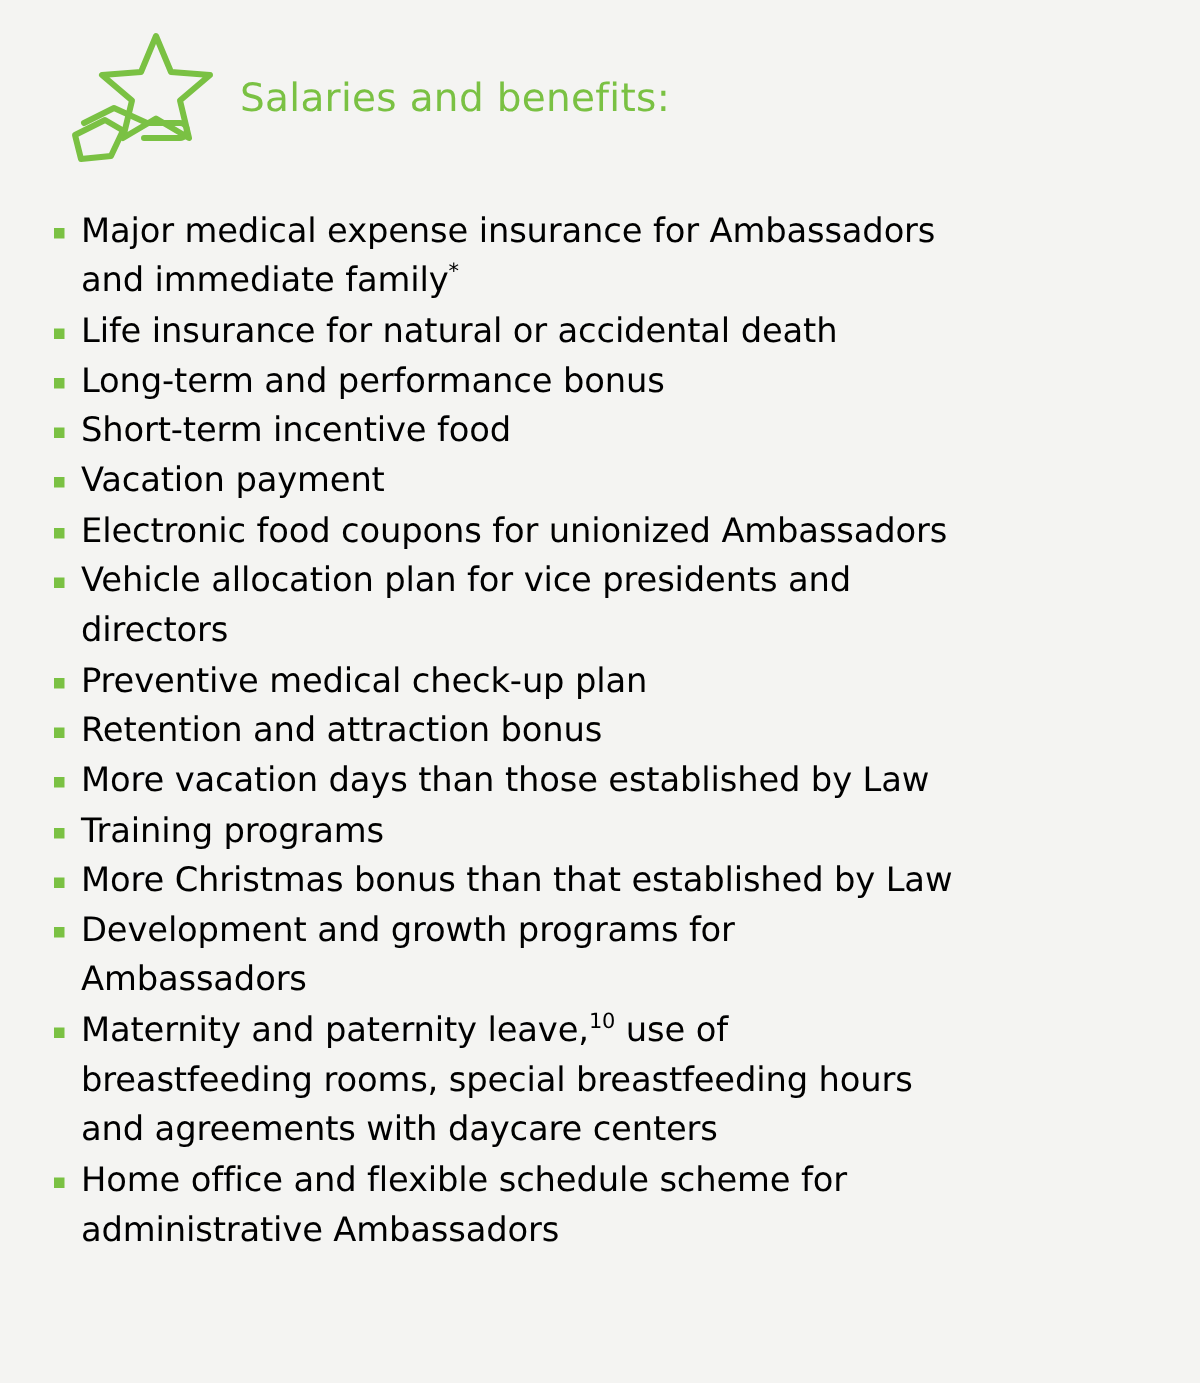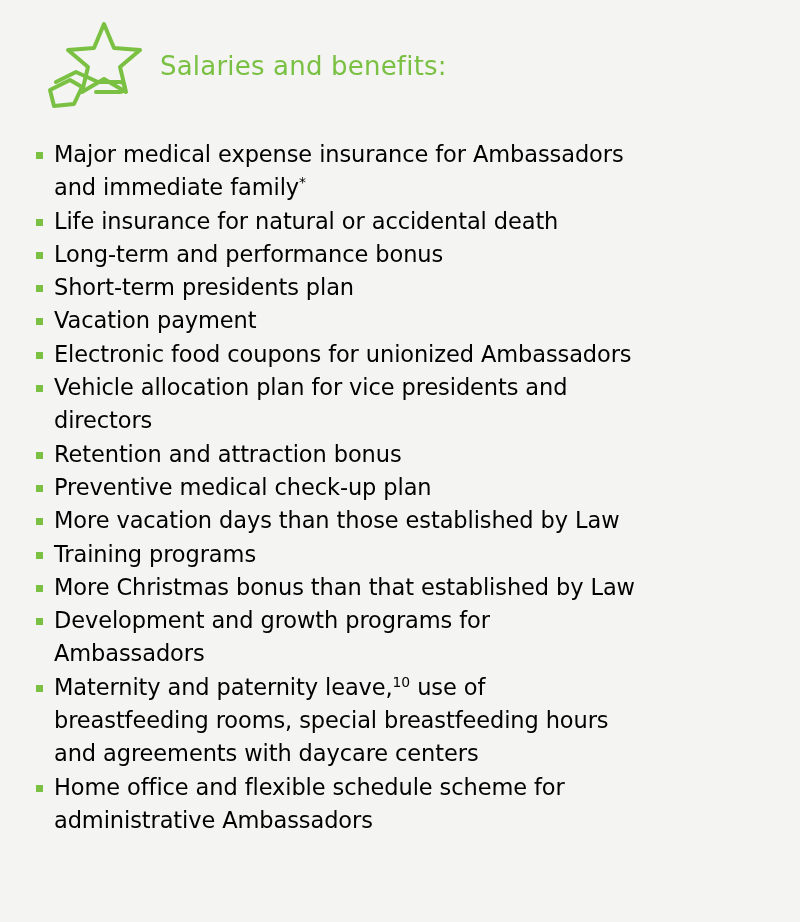--- a/index.html
+++ b/index.html
@@ -85,26 +85,26 @@
         <path d="M4,70 L24,60 L36,67 L28,84 L8,86 Z" fill="none" stroke="#7ac143" stroke-width="4" stroke-linejoin="round"></path>
       </svg>
     </div>
     <div class="header-title">Salaries and benefits:</div>
   </div>
 
   <ul class="list">
     <li><span>Major medical expense insurance for Ambassadors and immediate family</span><sup>*</sup></li>
     <li><span>Life insurance for natural or accidental death</span><sup></sup></li>
     <li><span>Long-term and performance bonus</span><sup></sup></li>
-    <li><span>Short-term presidents plan</span><sup></sup></li>
+    <li><span>Short-term incentive food</span><sup></sup></li>
     <li><span>Vacation payment</span><sup></sup></li>
     <li><span>Electronic food coupons for unionized Ambassadors</span><sup></sup></li>
     <li><span>Vehicle allocation plan for vice presidents and directors</span><sup></sup></li>
+    <li><span>Preventive medical check-up plan</span><sup></sup></li>
     <li><span>Retention and attraction bonus</span><sup></sup></li>
-    <li><span>Preventive medical check-up plan</span><sup></sup></li>
     <li><span>More vacation days than those established by Law</span><sup></sup></li>
     <li><span>Training programs</span><sup></sup></li>
     <li><span>More Christmas bonus than that established by Law</span><sup></sup></li>
     <li><span>Development and growth programs for Ambassadors</span><sup></sup></li>
     <li><span>Maternity and paternity leave,</span><sup>10</sup><span> use of breastfeeding rooms, special breastfeeding hours and agreements with daycare centers</span></li>
     <li><span>Home office and flexible schedule scheme for administrative Ambassadors</span><sup></sup></li>
   </ul>
 
 </div>
 

